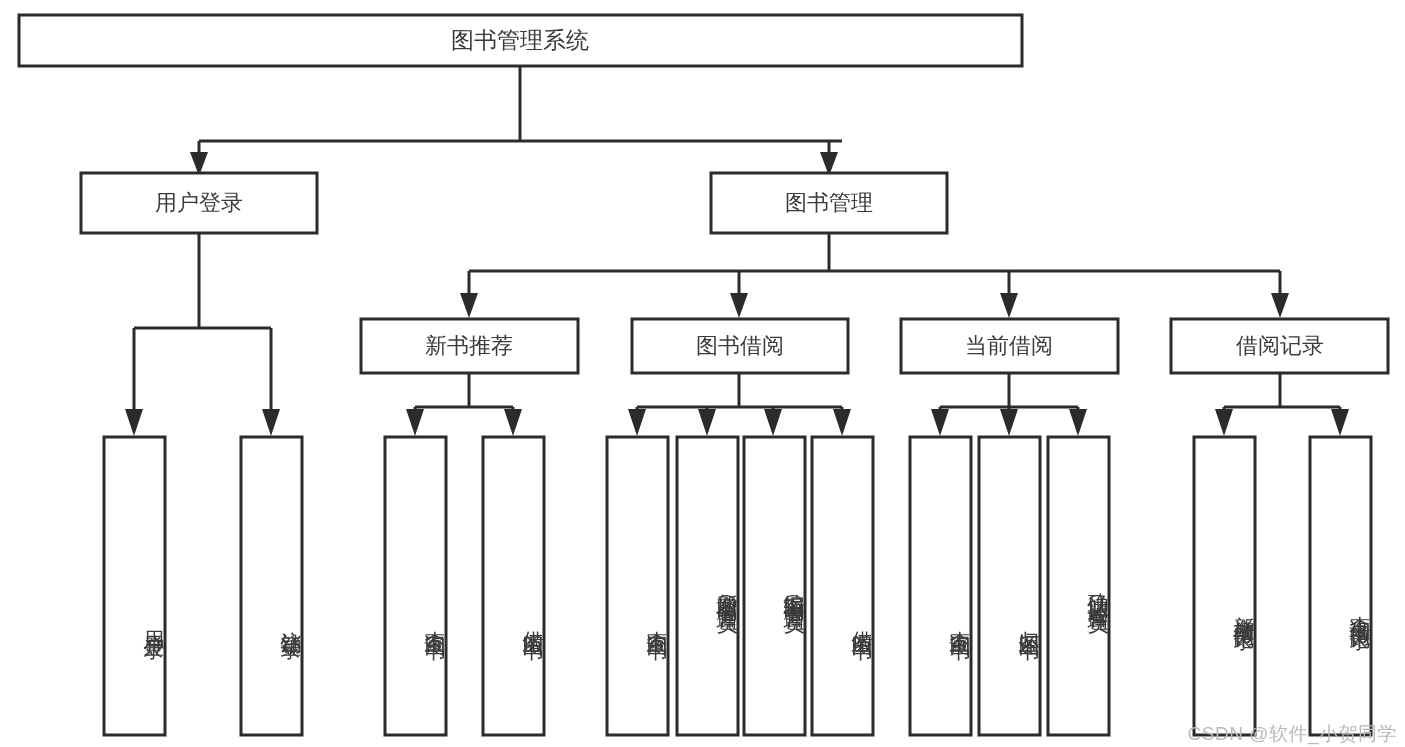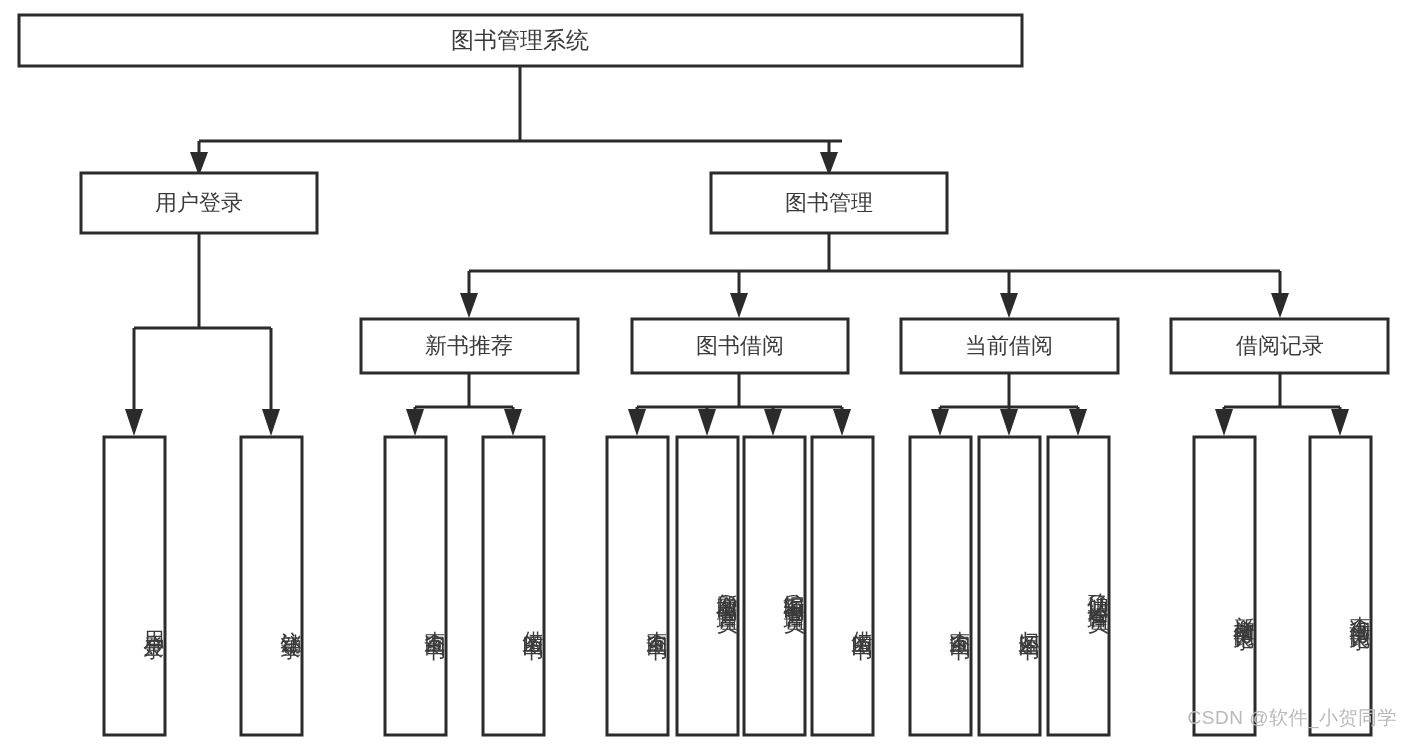--- a/index.html
+++ b/index.html
@@ -67,21 +67,21 @@
     color: #3a3a3a;
     white-space: nowrap;
     display: flex;
     align-items: flex-start;
     justify-content: center;
     pointer-events: none;
   }
   .watermark {
     position: absolute;
     right: 8px;
-    bottom: 16px;
+    bottom: 0;
     font-family: "Liberation Sans", "DejaVu Sans", sans-serif;
     font-size: 19px;
     color: #b9b9b9;
     white-space: nowrap;
     letter-spacing: 0.5px;
   }
 </style>
 </head>
 <body>
 

